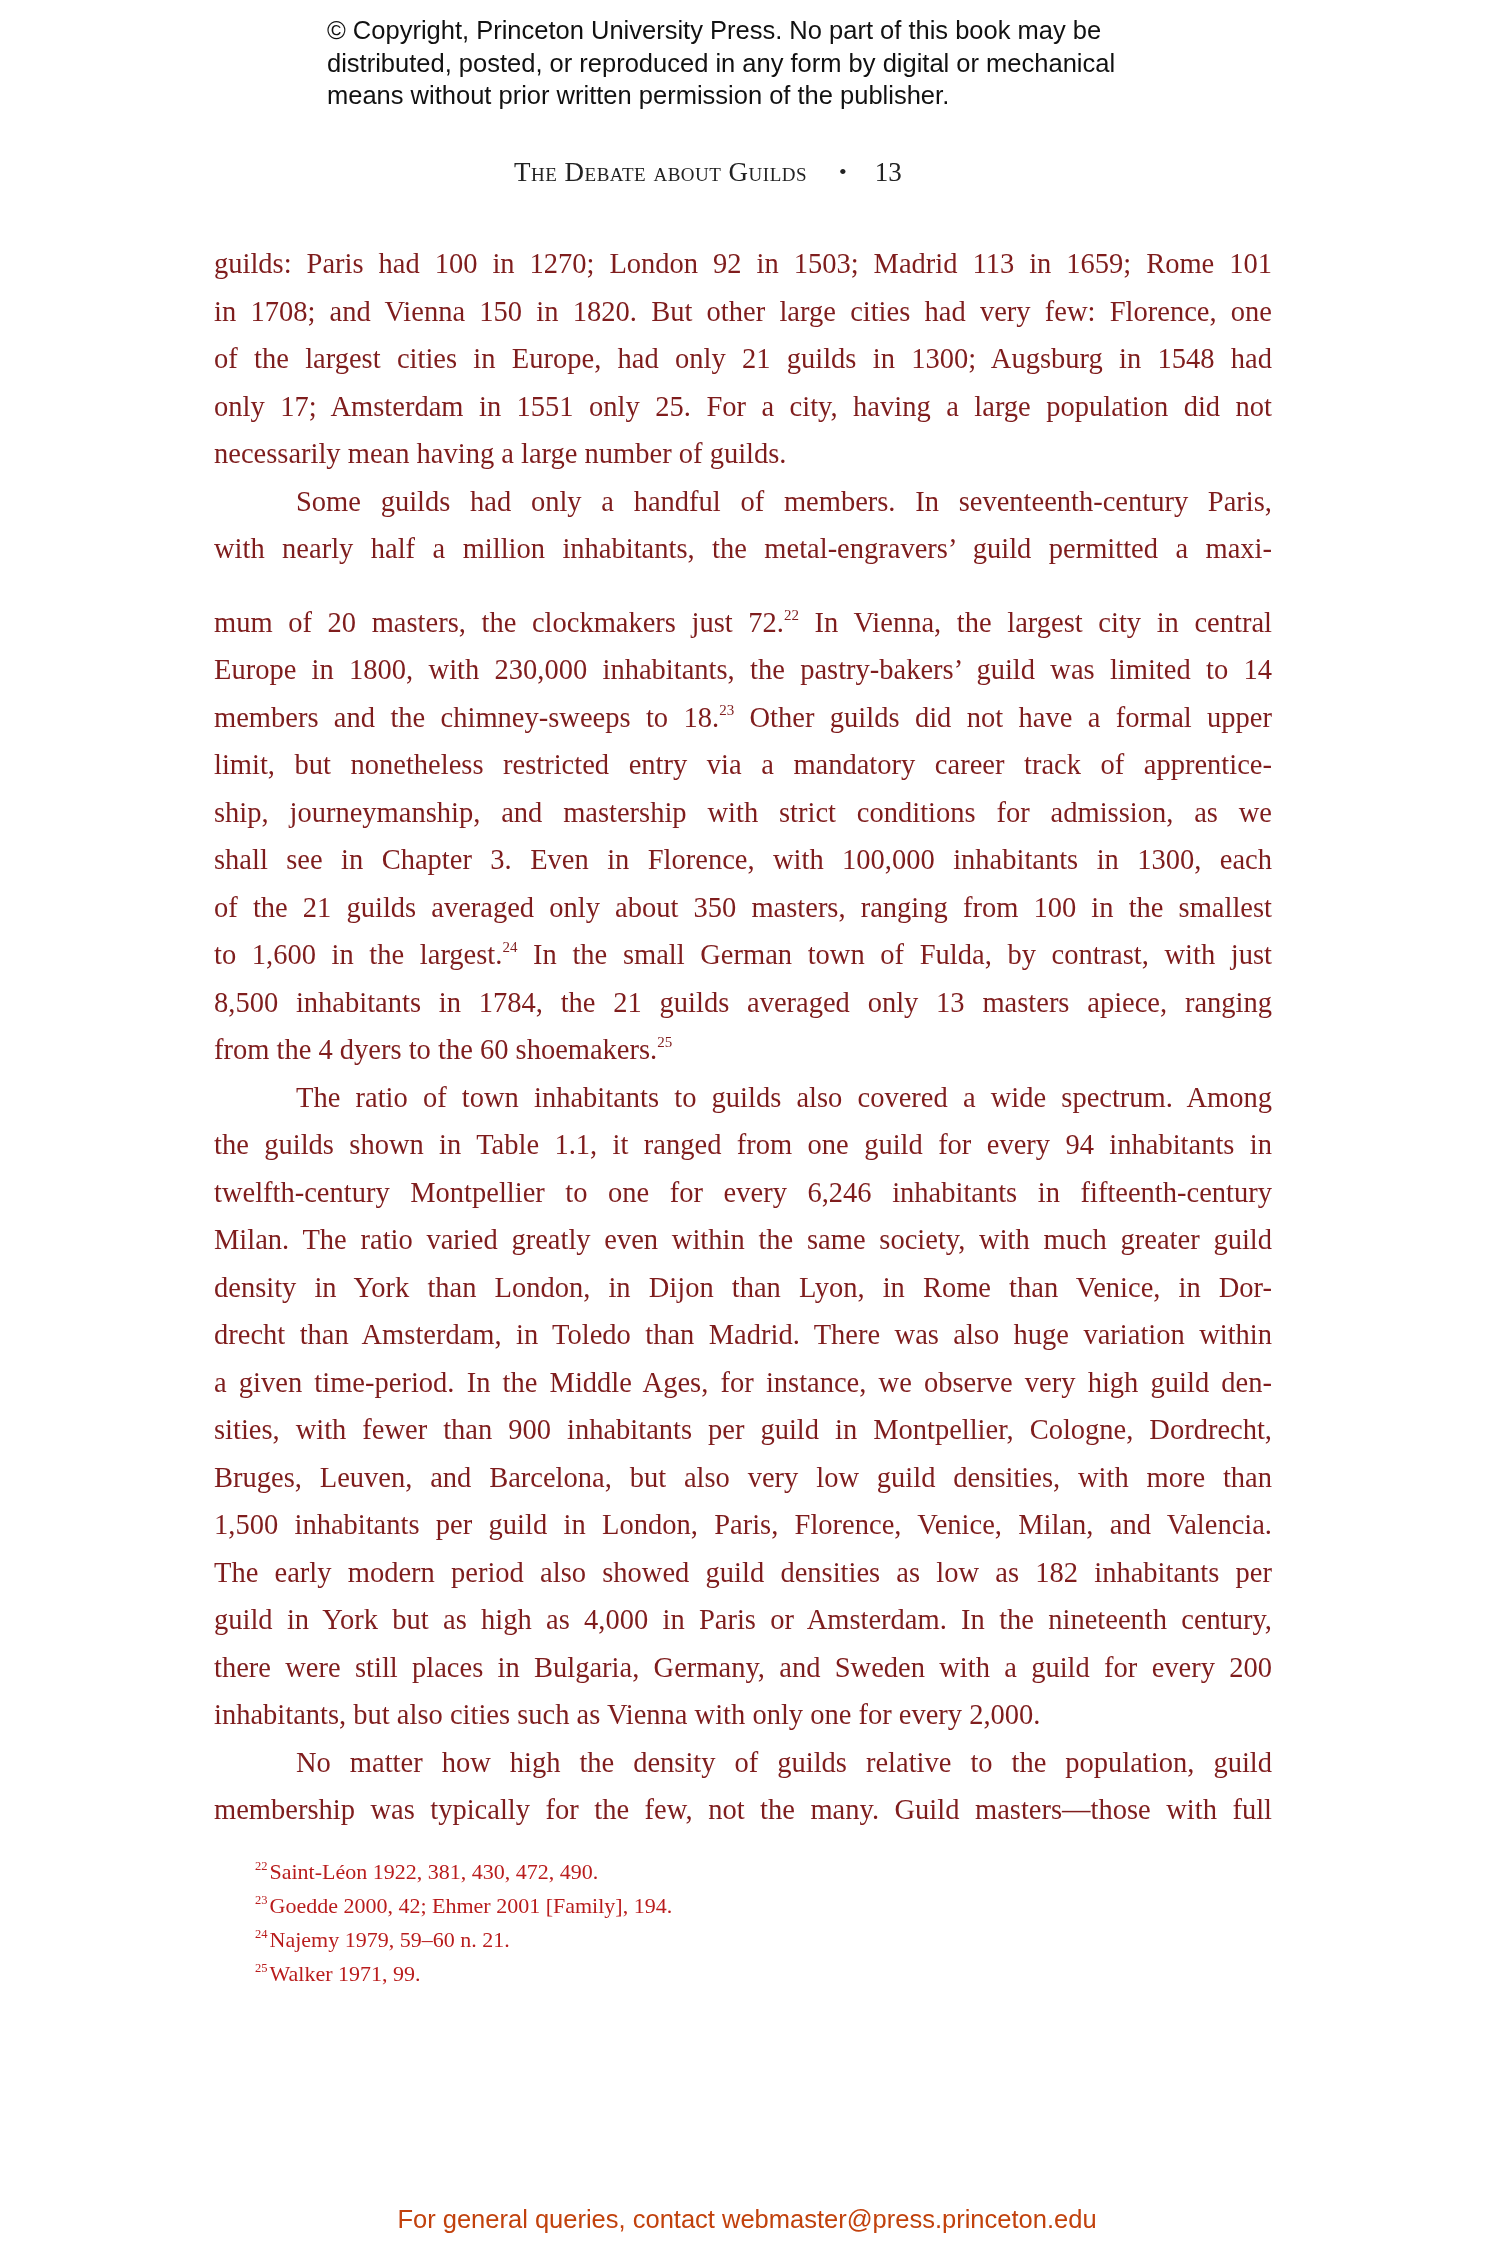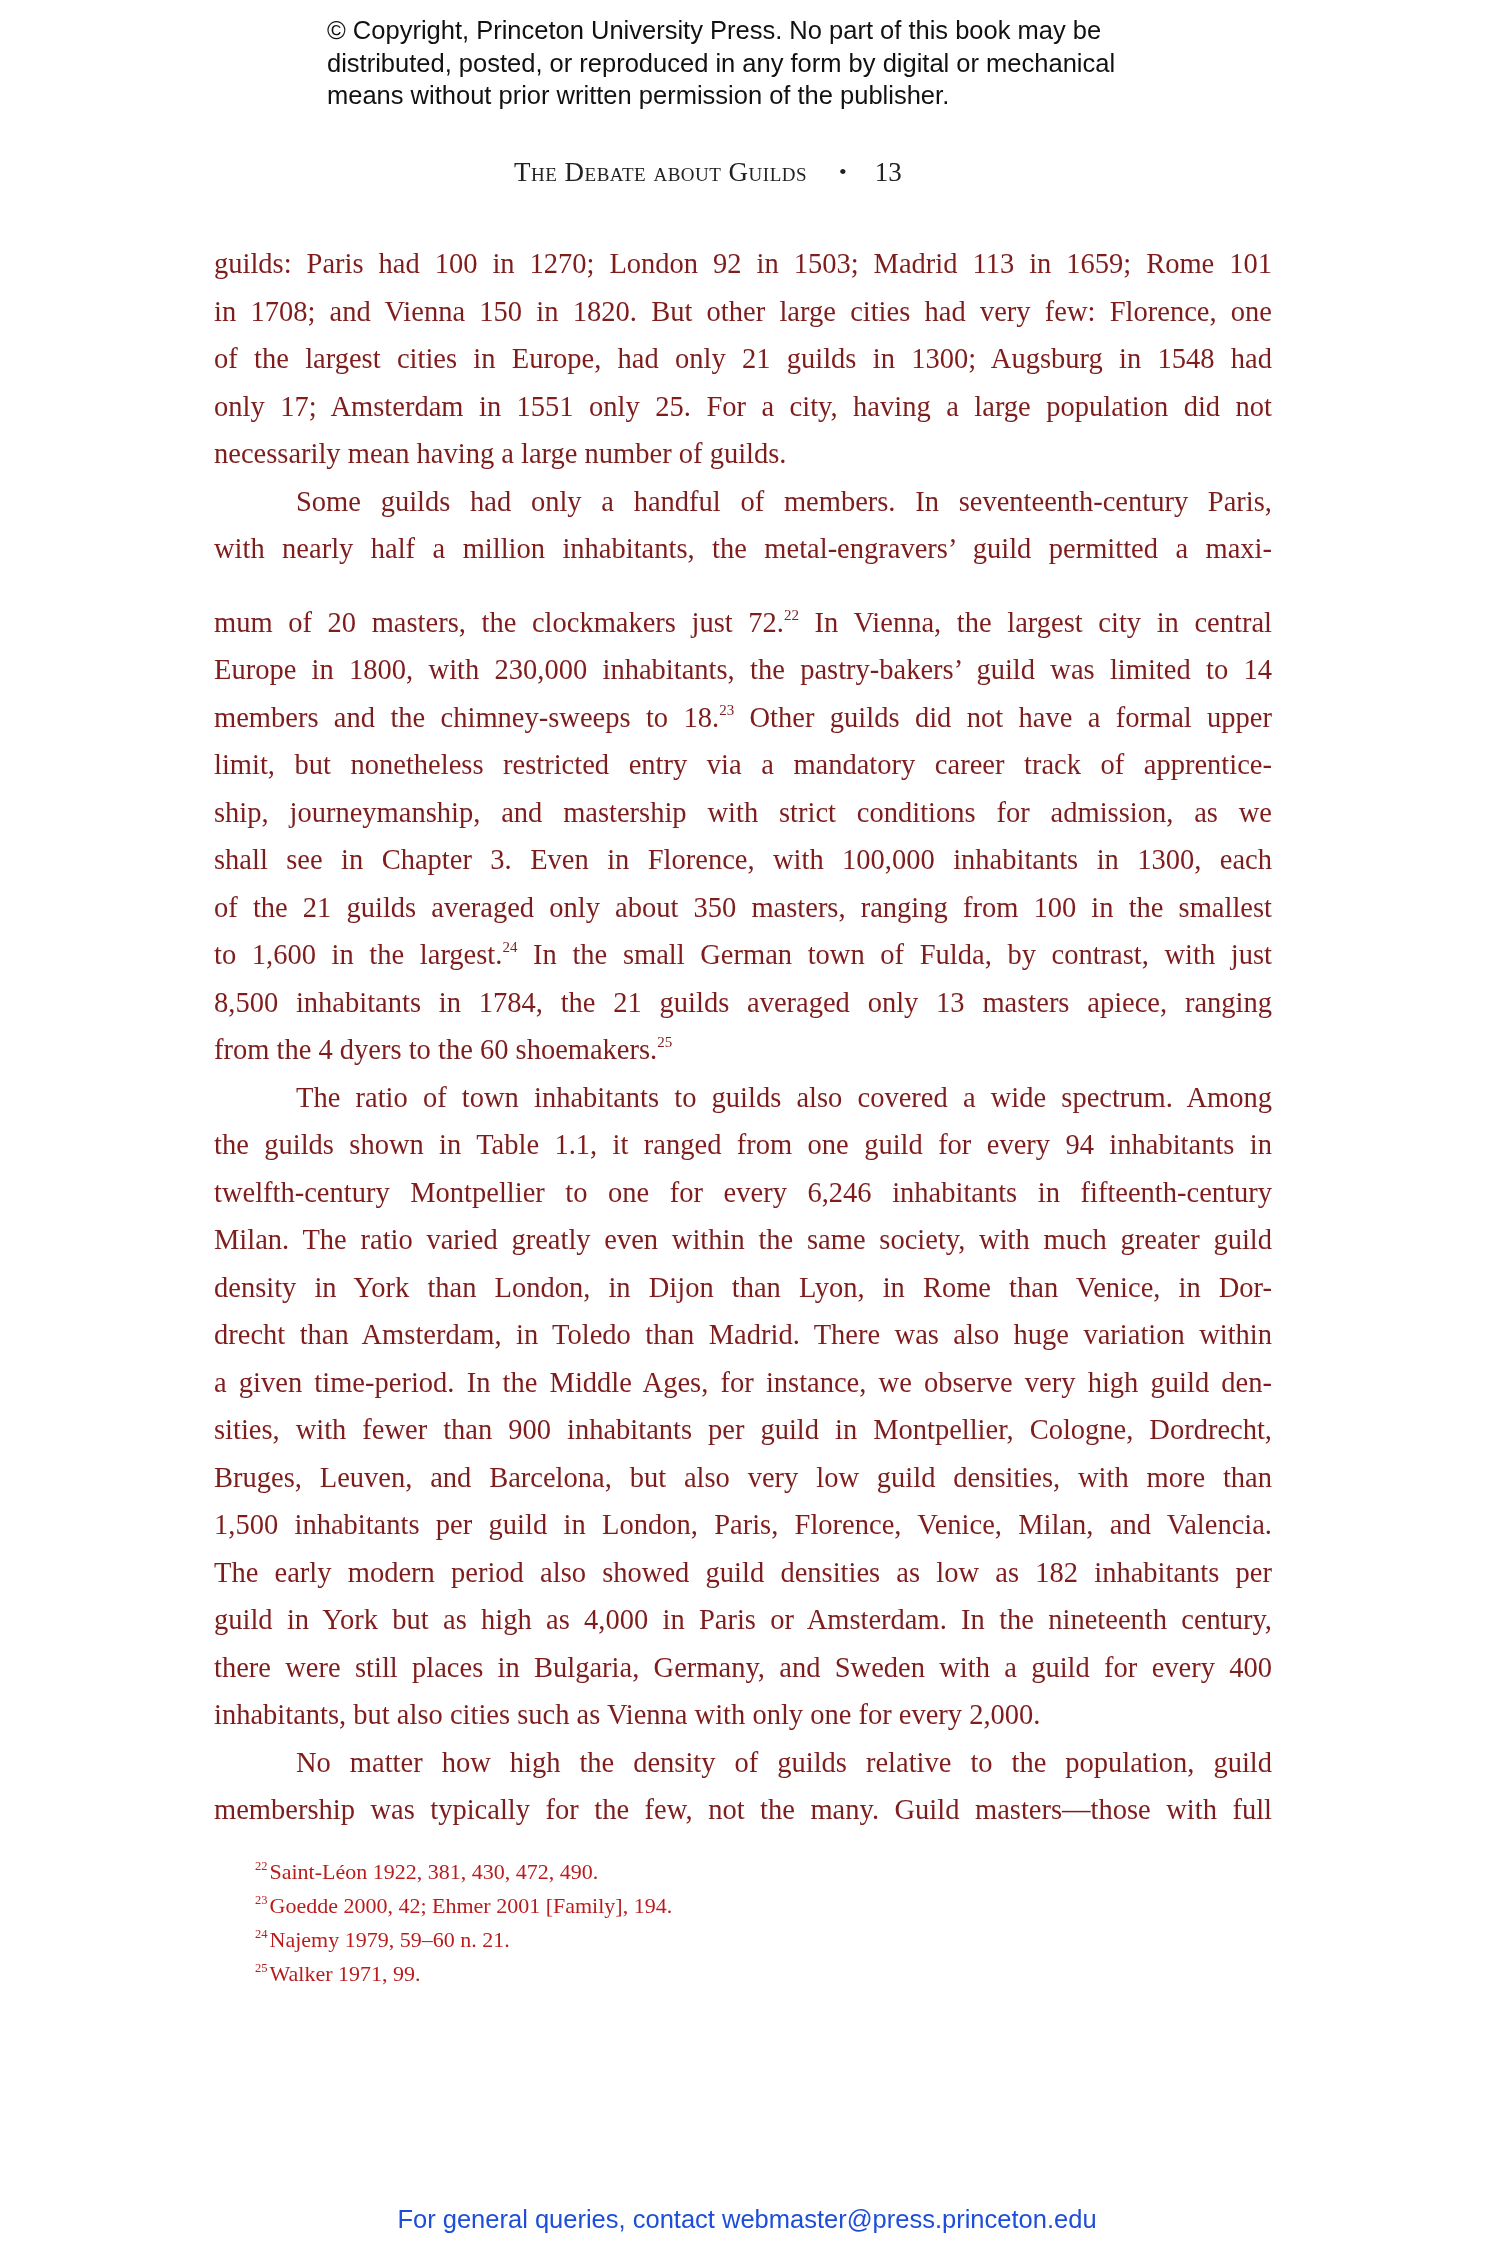--- a/index.html
+++ b/index.html
@@ -34,21 +34,21 @@
     .footnotes {
       position: absolute; left: 255px; top: 1855px; width: 900px;
       font-family: "Liberation Serif", serif; font-size: 22px; line-height: 34px;
       color: #b91c1c;
     }
     .footnote { display: block; white-space: nowrap; }
     .footnote .fnnum { font-size: 12.5px; vertical-align: 9px; line-height: 0; margin-right: 2px; }
     .footer {
       position: absolute; left: 0; top: 2203px; width: 1500px; text-align: center;
       font-family: "Liberation Sans", sans-serif; font-size: 25.5px; line-height: 32px;
-      color: #1d4ed8;
+      color: #c2410c;
     }
     .footer span { display: inline-block; padding-right: 6px; }
   </style>
 </head>
 <body>
 
 <div class="copyright">
   <span class="cline">© Copyright, Princeton University Press. No part of this book may be</span>
   <span class="cline">distributed, posted, or reproduced in any form by digital or mechanical</span>
   <span class="cline">means without prior written permission of the publisher.</span>
@@ -86,21 +86,21 @@
   <span class="line" style="white-space: nowrap;">twelfth-century Montpellier to one for every 6,246 inhabitants in fifteenth-century</span>
   <span class="line" style="white-space: nowrap;">Milan. The ratio varied greatly even within the same society, with much greater guild</span>
   <span class="line" style="white-space: nowrap;">density in York than London, in Dijon than Lyon, in Rome than Venice, in Dor-</span>
   <span class="line" style="white-space: nowrap;">drecht than Amsterdam, in Toledo than Madrid. There was also huge variation within</span>
   <span class="line" style="white-space: nowrap;">a given time-period. In the Middle Ages, for instance, we observe very high guild den-</span>
   <span class="line" style="white-space: nowrap;">sities, with fewer than 900 inhabitants per guild in Montpellier, Cologne, Dordrecht,</span>
   <span class="line" style="white-space: nowrap;">Bruges, Leuven, and Barcelona, but also very low guild densities, with more than</span>
   <span class="line" style="white-space: nowrap;">1,500 inhabitants per guild in London, Paris, Florence, Venice, Milan, and Valencia.</span>
   <span class="line" style="white-space: nowrap;">The early modern period also showed guild densities as low as 182 inhabitants per</span>
   <span class="line" style="white-space: nowrap;">guild in York but as high as 4,000 in Paris or Amsterdam. In the nineteenth century,</span>
-  <span class="line" style="white-space: nowrap;">there were still places in Bulgaria, Germany, and Sweden with a guild for every 400</span>
+  <span class="line" style="white-space: nowrap;">there were still places in Bulgaria, Germany, and Sweden with a guild for every 200</span>
   <span class="line last" style="white-space: nowrap;">inhabitants, but also cities such as Vienna with only one for every 2,000.</span>
 
   <span class="line indent" style="white-space: nowrap;">No matter how high the density of guilds relative to the population, guild</span>
   <span class="line" style="white-space: nowrap;">membership was typically for the few, not the many. Guild masters—those with full</span>
 </div>
 
 <div class="footnotes">
   <span class="footnote"><sup class="fnnum">22</sup><span>Saint-Léon 1922, 381, 430, 472, 490.</span></span>
   <span class="footnote"><sup class="fnnum">23</sup><span>Goedde 2000, 42; Ehmer 2001 [Family], 194.</span></span>
   <span class="footnote"><sup class="fnnum">24</sup><span>Najemy 1979, 59–60 n. 21.</span></span>

